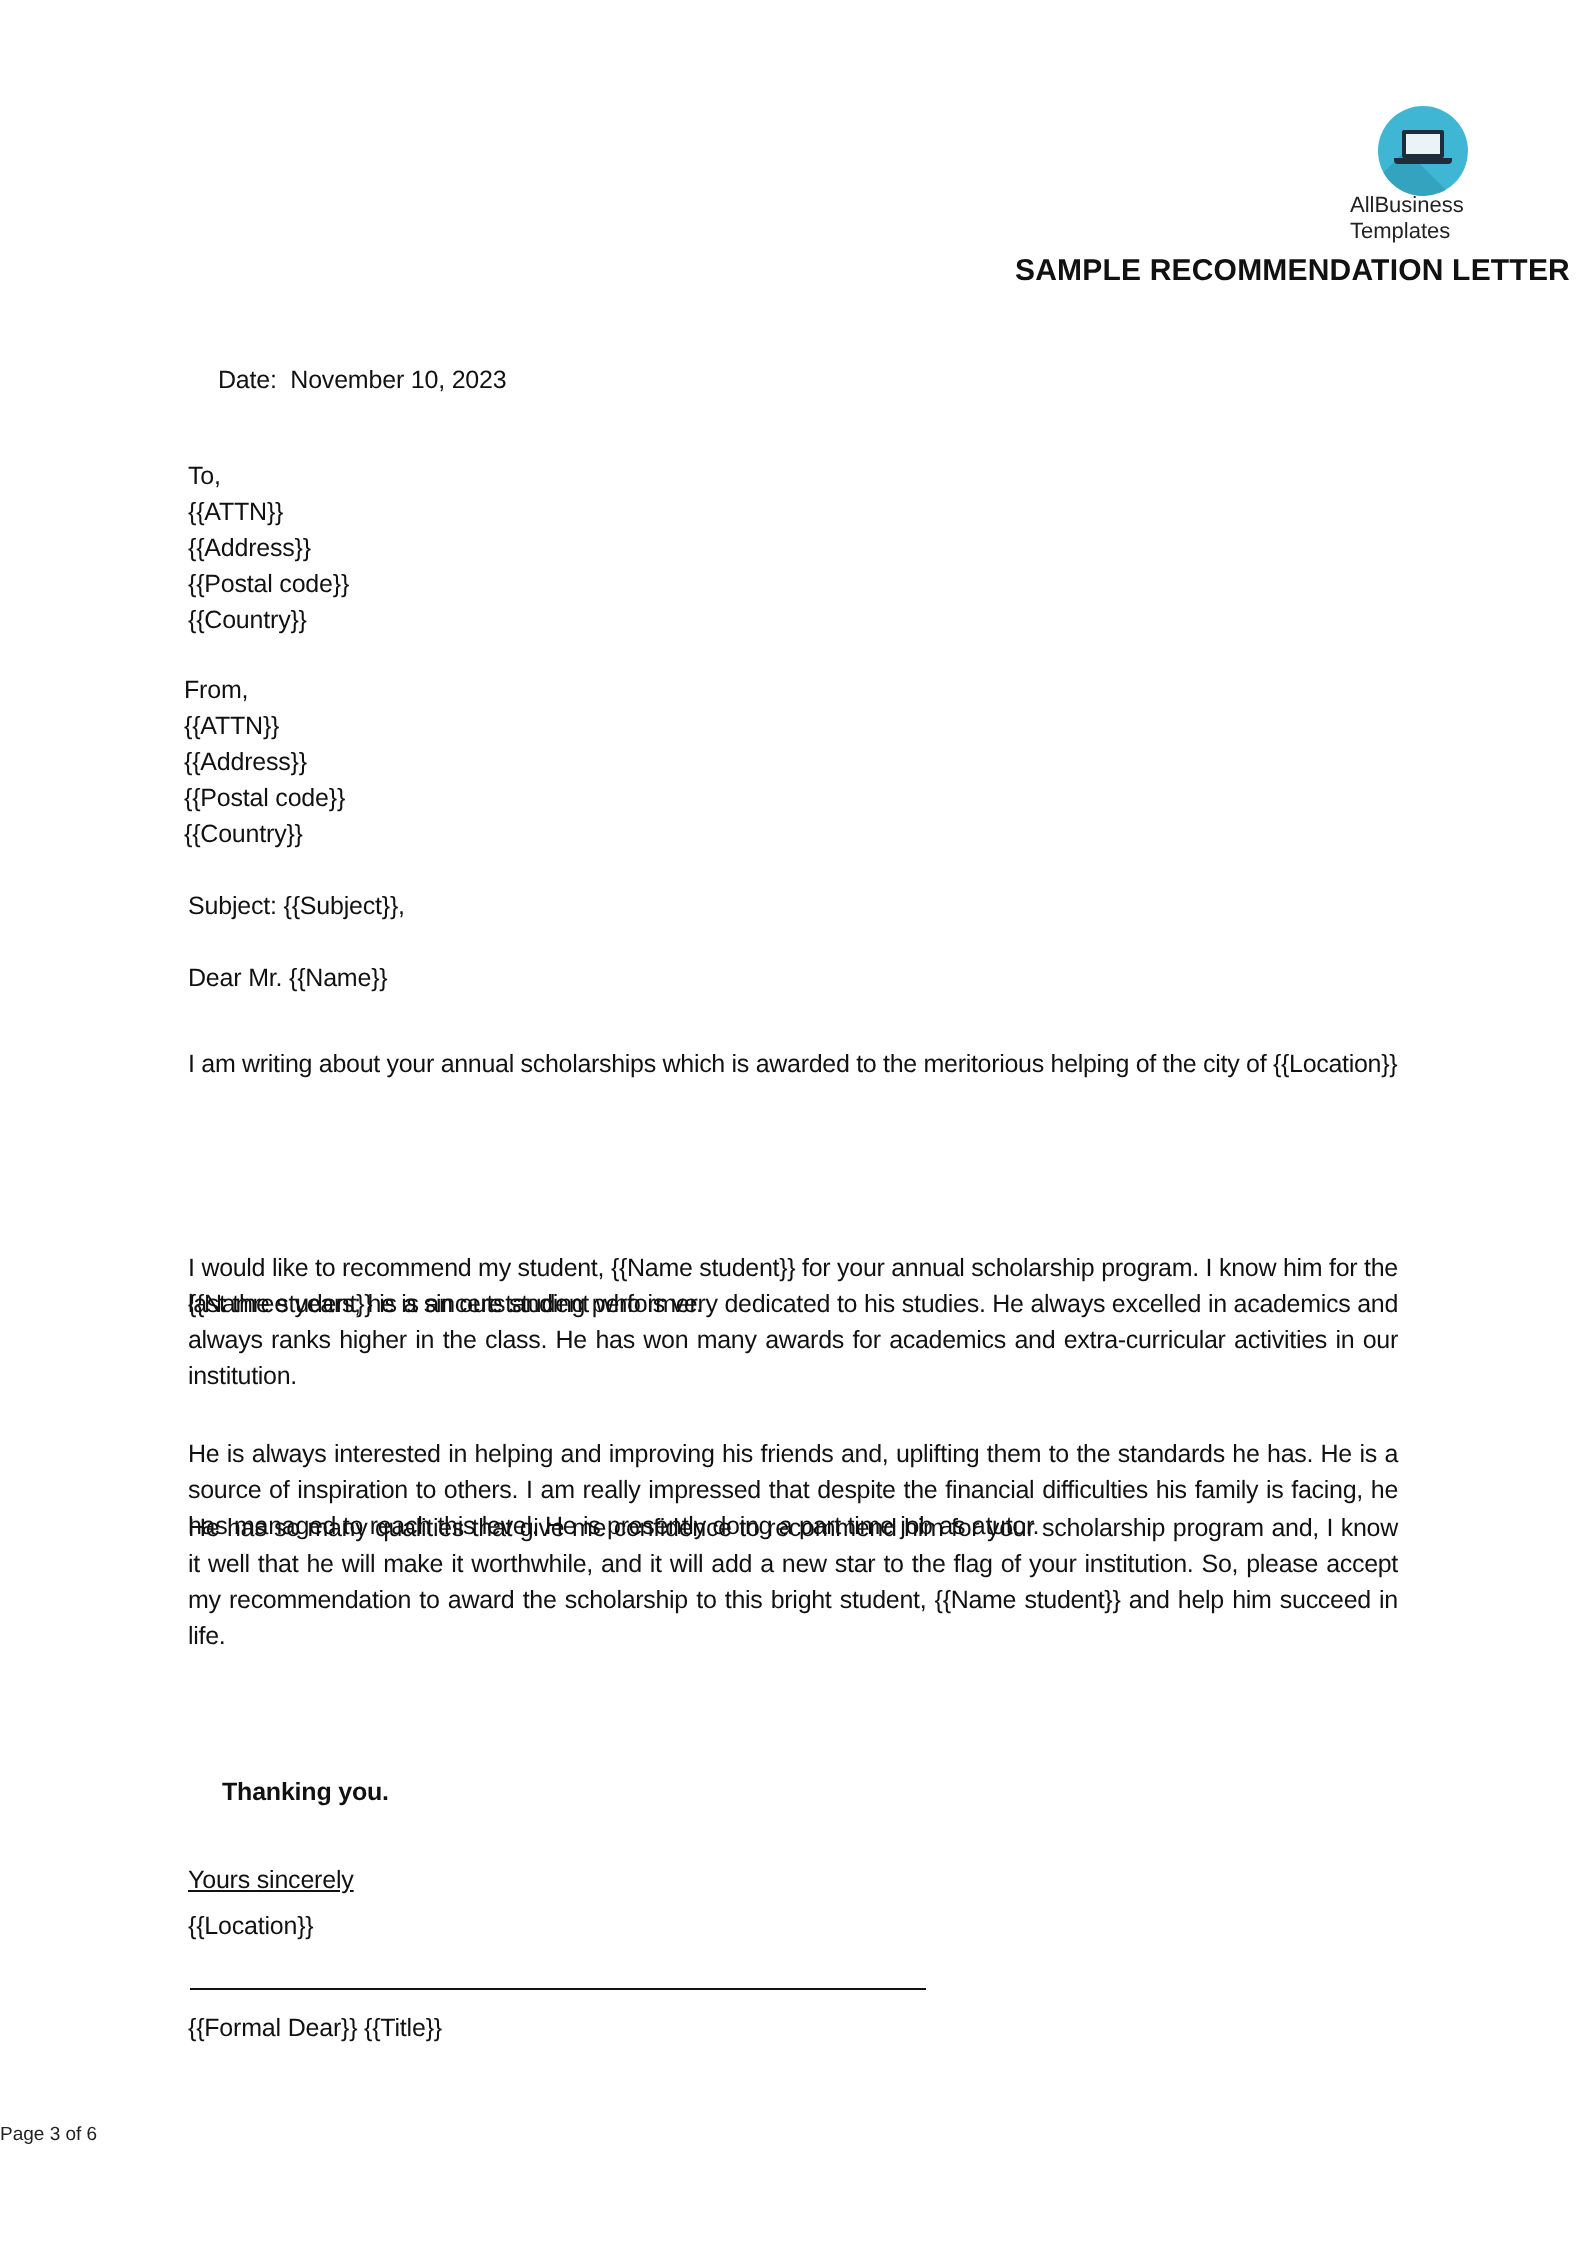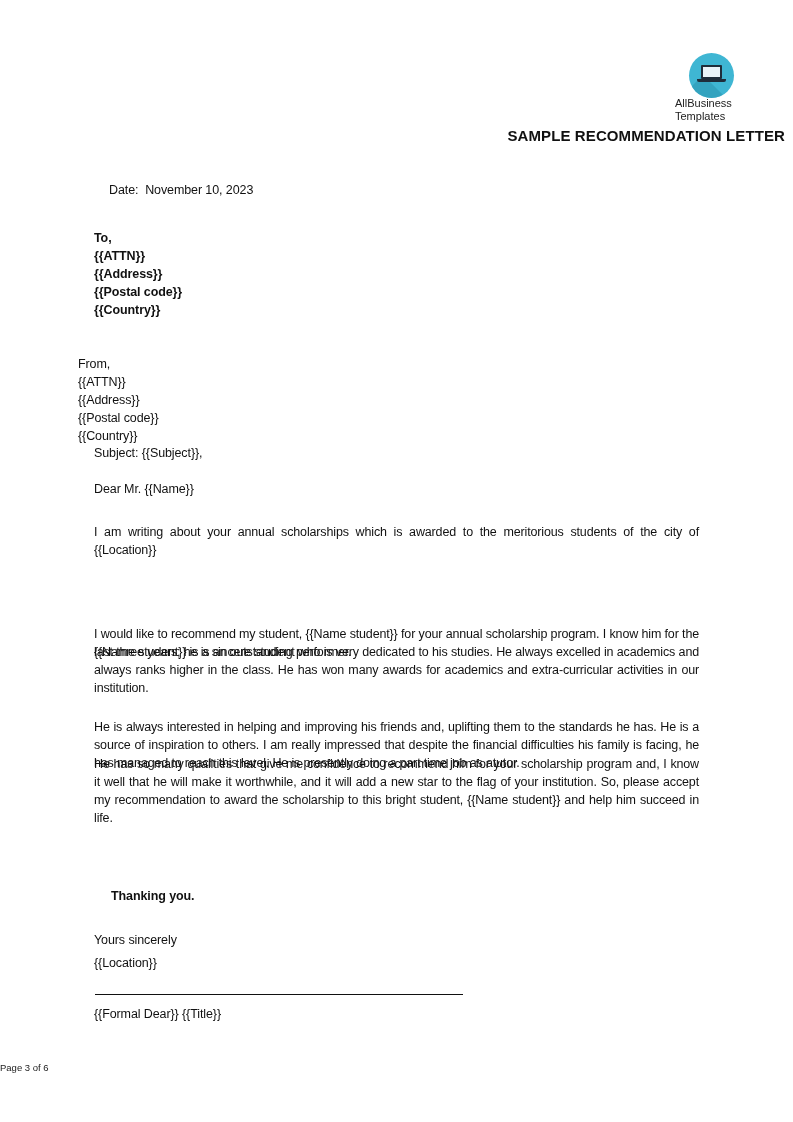--- a/index.html
+++ b/index.html
@@ -44,47 +44,47 @@
   </div>
 </div>
 
 <div class="title">SAMPLE RECOMMENDATION LETTER</div>
 
 <div class="abs txt" style="left:83px; top:181px;margin-left:26px;">
   <span>Date:</span>&nbsp;
   <span>November 10, 2023</span>
 </div>
 
-<div class="abs txt" style="left:94px; top:229px;font-weight:bold;">
+<div class="abs txt" style="left:94px; top:229px;">
   <div>To,</div>
   <div>{{ATTN}}</div>
   <div>{{Address}}</div>
   <div>{{Postal code}}</div>
   <div>{{Country}}</div>
 </div>
 
-<div class="abs txt" style="left:78px; top:336px;margin-top:19px;">
+<div class="abs txt" style="left:92px; top:336px;">
   <div>From,</div>
   <div>{{ATTN}}</div>
   <div>{{Address}}</div>
   <div>{{Postal code}}</div>
   <div>{{Country}}</div>
 </div>
 
 <div class="abs txt" style="left:94px; top:444px;">Subject: {{Subject}},</div>
 
 <div class="abs txt" style="left:94px; top:480px;">Dear Mr. {{Name}}</div>
 
-<div class="para" style="top:523px;">I am writing about your annual scholarships which is awarded to the meritorious students of the city of {{Location}}</div>
+<div class="para" style="top:523px;">I am writing about your annual scholarships which is awarded to the meritorious helping of the city of {{Location}}</div>
 <div class="para" style="top:585px;margin-top:40px;">I would like to recommend my student, {{Name student}} for your annual scholarship program. I know him for the last three years; he is an outstanding performer.</div>
 <div class="para" style="top:643px;">{{Name student}} is a sincere student who is very dedicated to his studies. He always excelled in academics and always ranks higher in the class. He has won many awards for academics and extra-curricular activities in our institution.</div>
 <div class="para" style="top:718px;">He is always interested in helping and improving his friends and, uplifting them to the standards he has. He is a source of inspiration to others. I am really impressed that despite the financial difficulties his family is facing, he has managed to reach this level. He is presently doing a part time job as atutor.</div>
 <div class="para" style="top:755px;">He has so many qualities that give me confidence to recommend him for your scholarship program and, I know it well that he will make it worthwhile, and it will add a new star to the flag of your institution. So, please accept my recommendation to award the scholarship to this bright student, {{Name student}} and help him succeed in life.</div>
 
 <div class="abs txt" style="left:111px; top:887px;font-weight:bold;">Thanking you.</div>
-<div class="abs txt" style="left:94px; top:931px;">Yours sincerely</div>
+<div class="abs txt" style="left:94px; top:931px;text-decoration:underline;">Yours sincerely</div>
 <div class="abs txt" style="left:94px; top:954px;">{{Location}}</div>
 
 <div class="sigline"></div>
 
 <div class="abs txt" style="left:94px; top:1005px;">{{Formal Dear}} {{Title}}</div>
 
 <div class="footer">Page 3 of 6</div>
 
 </body></html>

